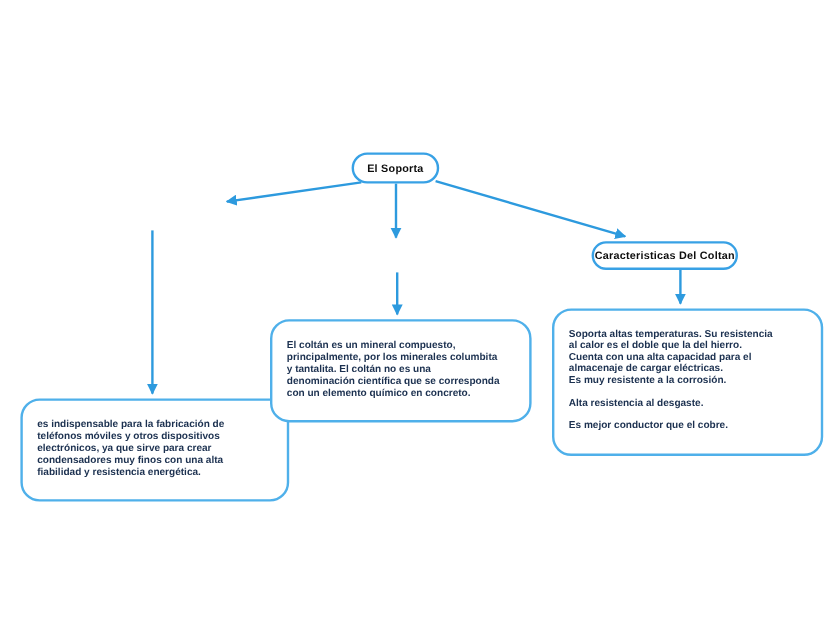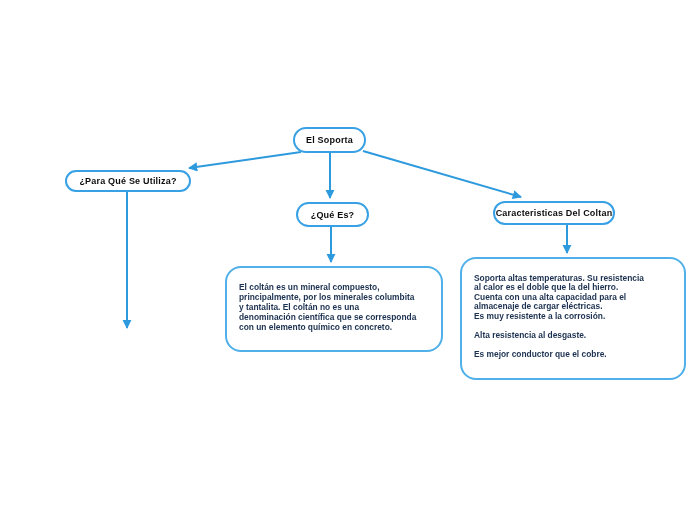--- a/index.html
+++ b/index.html
@@ -77,32 +77,33 @@
     <line x1="363" y1="151" x2="521" y2="197" stroke="#2d9ade" stroke-width="2" marker-end="url(#arrow)"></line>
     <line x1="127" y1="192" x2="127" y2="328" stroke="#2d9ade" stroke-width="2" marker-end="url(#arrow)"></line>
     <line x1="331" y1="227" x2="331" y2="262" stroke="#2d9ade" stroke-width="2" marker-end="url(#arrow)"></line>
     <line x1="567" y1="225" x2="567" y2="253" stroke="#2d9ade" stroke-width="2" marker-end="url(#arrow)"></line>
   </svg>
 
   <div class="topic-node node-root">
     <span>El Soporta</span>
   </div>
 
-  <div class="topic-node node-uses">
-    <span>¿Para Qué Se Utiliza?</span>
-  </div>
 
-  <div class="topic-node node-what">
-    <span>¿Qué Es?</span>
-  </div>
 
   <div class="topic-node node-features">
     <span>Caracteristicas Del Coltan</span>
   </div>
 
+  <div class="detail-box box-uses">
+    <span>es indispensable para la fabricación de
+teléfonos móviles y otros dispositivos
+electrónicos, ya que sirve para crear
+condensadores muy finos con una alta
+fiabilidad y resistencia energética.</span>
+  </div>
 
   <div class="detail-box box-what">
     <span>El coltán es un mineral compuesto,
 principalmente, por los minerales columbita
 y tantalita. El coltán no es una
 denominación científica que se corresponda
 con un elemento químico en concreto.</span>
   </div>
 
   <div class="detail-box box-features">

